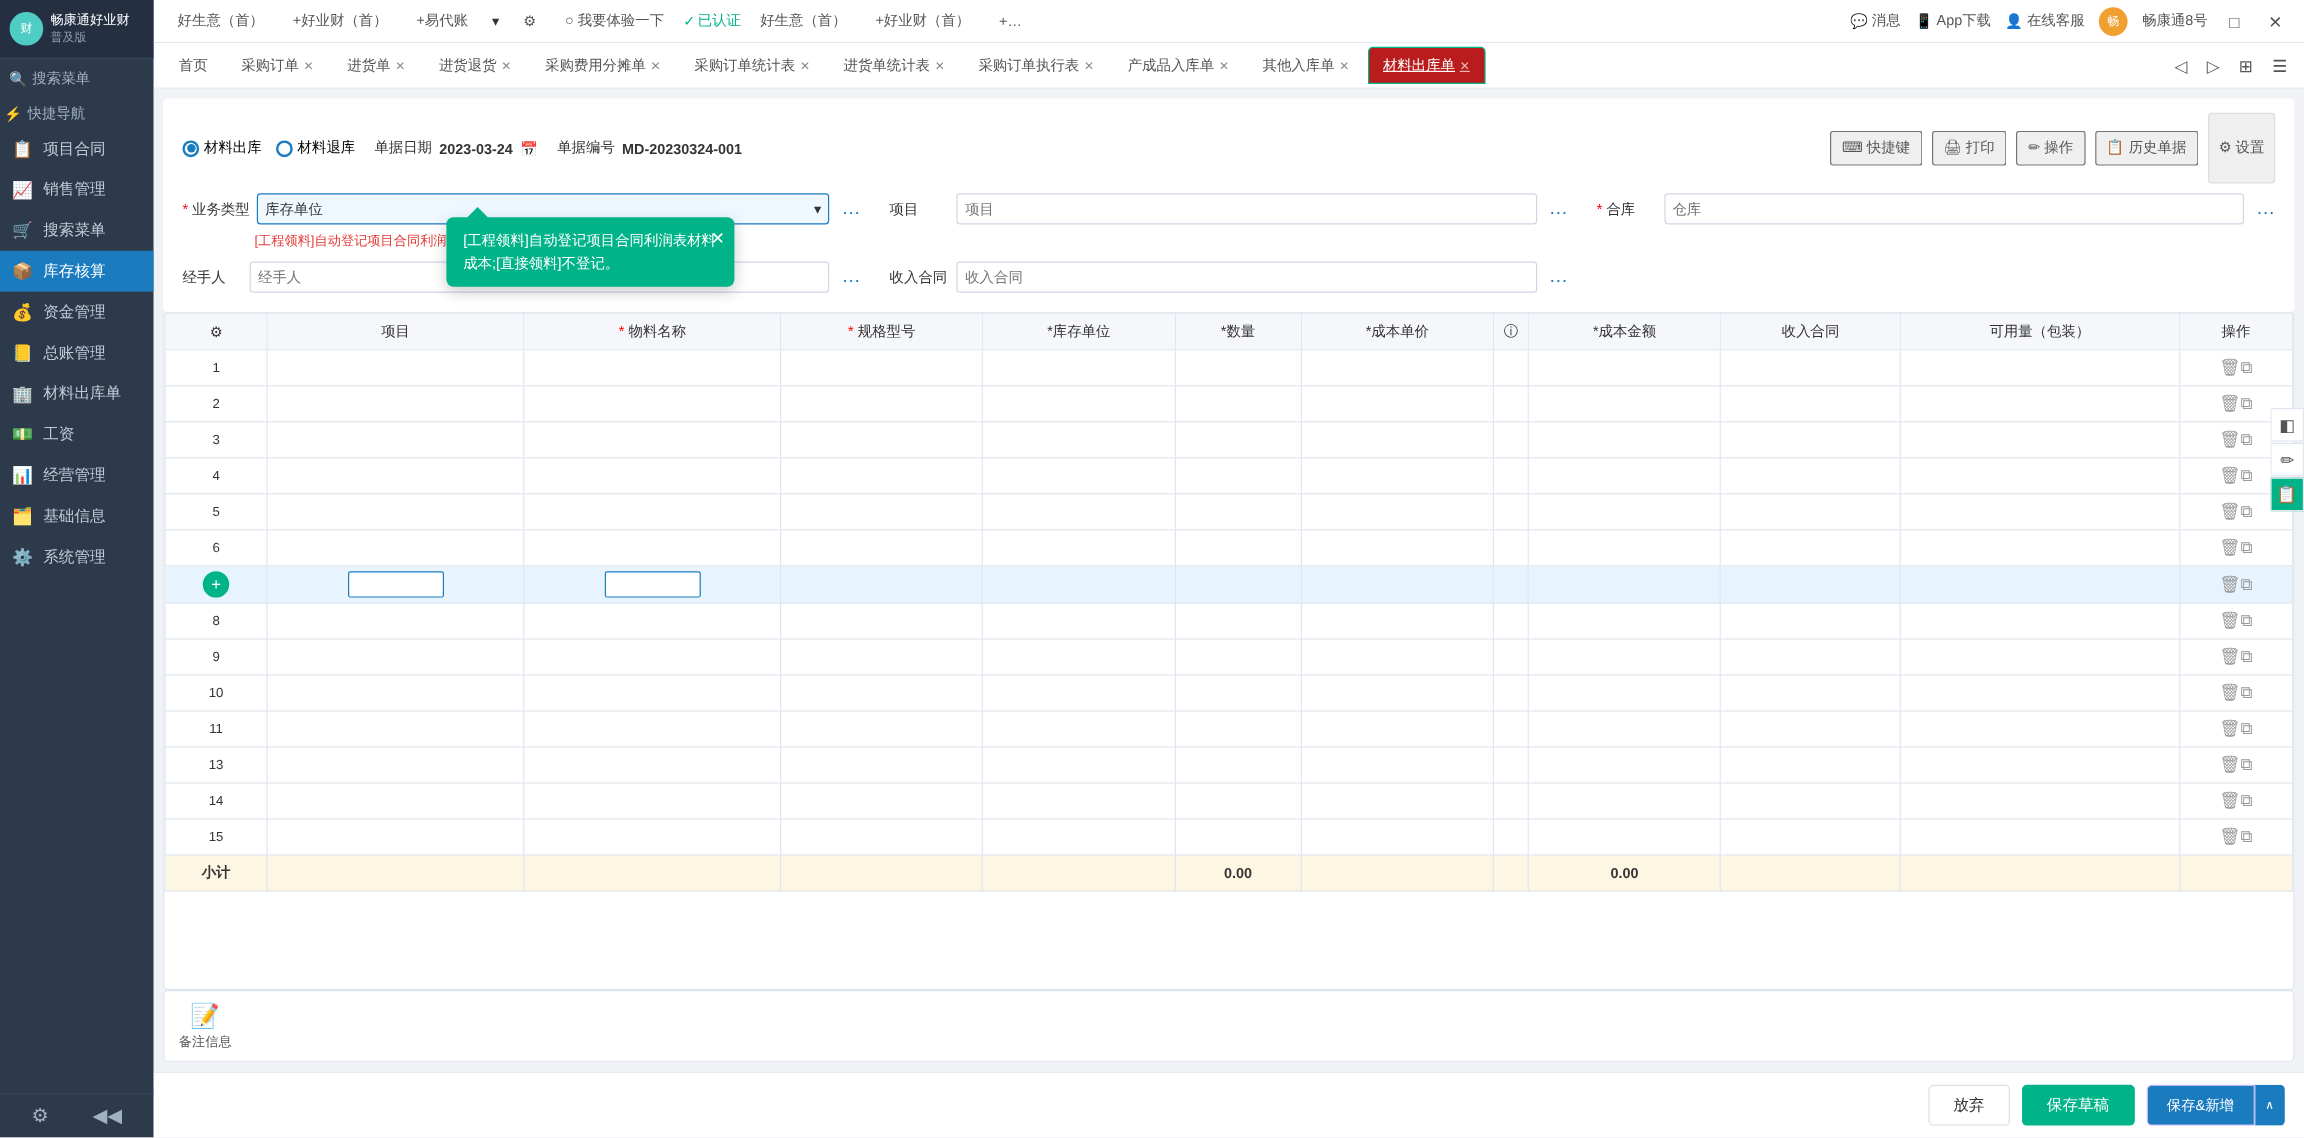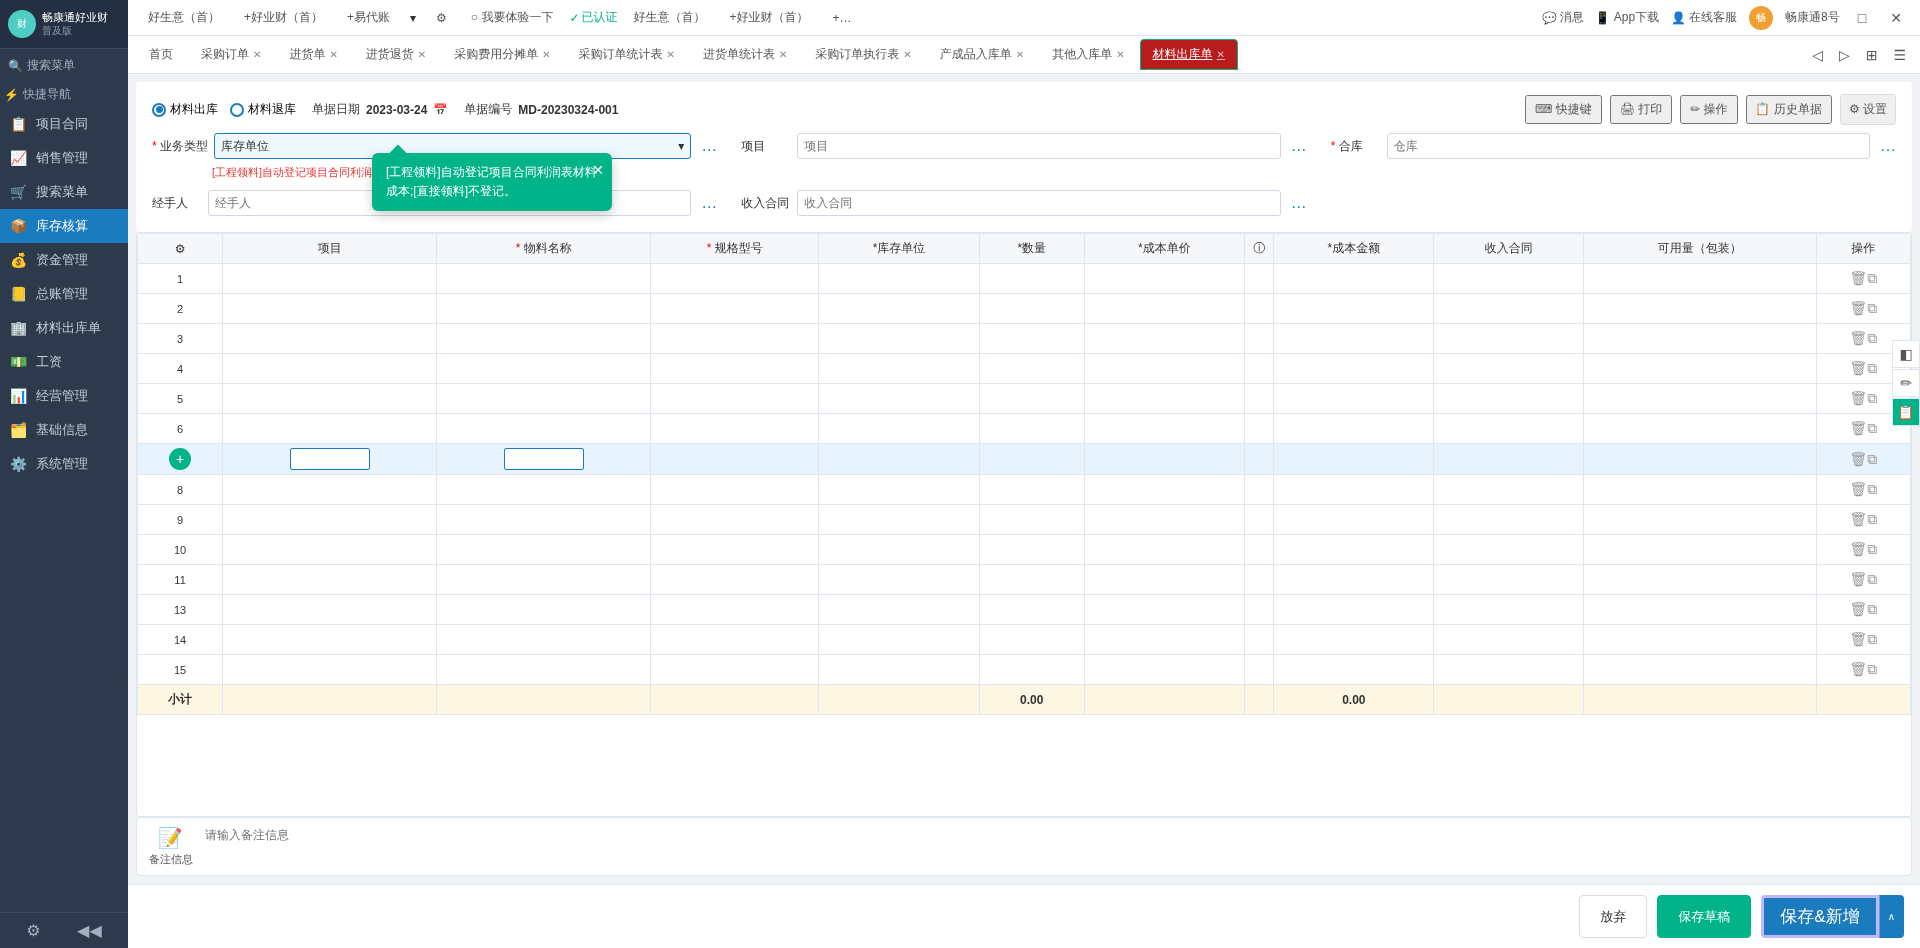--- a/index.html
+++ b/index.html
@@ -49,21 +49,21 @@
     .radio-group { display: flex; align-items: center; gap: 12px; }
     .radio-btn { display: flex; align-items: center; gap: 4px; cursor: pointer; }
     .radio-circle { width: 14px; height: 14px; border-radius: 50%; border: 2px solid #1a7bbf; display: flex; align-items: center; justify-content: center; }
     .radio-circle.checked::after { content: ''; width: 7px; height: 7px; border-radius: 50%; background: #1a7bbf; display: block; }
     .form-field { display: flex; align-items: center; gap: 6px; }
     .form-label { color: #333; white-space: nowrap; }
     .form-value { color: #333; font-weight: bold; }
     .form-icon { color: #1a7bbf; cursor: pointer; }
     .toolbar-right { margin-left: auto; display: flex; align-items: center; gap: 8px; }
     .toolbar-btn { padding: 4px 8px; cursor: pointer; color: #555; font-size: 12px; display: flex; align-items: center; gap: 3px; }
-    .settings-btn { padding: 6px 8px; cursor: pointer; color: #555; font-size: 12px; display: flex; align-items: center; gap: 3px; border: 1px solid #ddd; border-radius: 3px; }
+    .settings-btn { padding: 20px 8px; cursor: pointer; color: #555; font-size: 12px; display: flex; align-items: center; gap: 3px; border: 1px solid #ddd; border-radius: 3px; }
 
     
     .form-fields { display: grid; grid-template-columns: 1fr 1fr 1fr; gap: 8px 24px; margin-bottom: 4px; }
     .field-group { display: flex; align-items: center; gap: 6px; }
     .field-label { color: #333; white-space: nowrap; font-size: 12px; min-width: 50px; }
     .field-label.req::before { content: '* '; color: red; }
     .field-input { flex: 1; height: 26px; border: 1px solid #d0d7e3; border-radius: 3px; padding: 0 6px; font-size: 12px; color: #333; }
     .field-select { flex: 1; height: 26px; border: 1px solid #d0d7e3; border-radius: 3px; padding: 0 6px; font-size: 12px; color: #333; display: flex; align-items: center; justify-content: space-between; cursor: pointer; }
     .field-dots { color: #1a7bbf; font-size: 16px; cursor: pointer; margin-left: 4px; }
 
@@ -90,21 +90,21 @@
     .notes-area { margin: 0 8px 8px 8px; background: #fff; border: 1px solid #e0e6ef; border-radius: 4px; padding: 8px 12px; display: flex; align-items: flex-start; gap: 10px; }
     .notes-icon { color: #00b388; font-size: 20px; display: flex; flex-direction: column; align-items: center; gap: 2px; }
     .notes-label { font-size: 11px; color: #555; }
     .notes-input { flex: 1; border: none; outline: none; font-size: 12px; color: #999; padding: 2px; }
 
     
     .footer { background: #fff; border-top: 1px solid #e0e6ef; padding: 10px 16px; display: flex; justify-content: flex-end; gap: 10px; flex-shrink: 0; }
     .btn { padding: 7px 20px; border-radius: 4px; cursor: pointer; font-size: 13px; border: 1px solid #ddd; background: #fff; color: #333; }
     .btn-primary { background: #00b388; color: #fff; border-color: #00b388; }
     .btn-split { display: flex; align-items: stretch; }
-    .btn-split-main { background: #1a7bbf; color: #fff; border: 3px solid #c4b5fd; border-radius: 4px 0 0 4px; padding: 7px 16px; cursor: pointer; font-size: 17px; }
+    .btn-split-main { background: #1a7bbf; color: #fff; border: 1px solid #c4b5fd; border-radius: 4px 0 0 4px; padding: 7px 16px; cursor: pointer; font-size: 12px; }
     .btn-split-arrow { background: #1a7bbf; color: #fff; border: 1px solid #1a7bbf; border-left: 1px solid rgba(255,255,255,0.3); border-radius: 0 4px 4px 0; padding: 7px 8px; cursor: pointer; font-size: 10px; }
     .right-action-btn { width: 28px; height: 28px; background: #fff; border: 1px solid #e0e6ef; display: flex; align-items: center; justify-content: center; cursor: pointer; color: #555; font-size: 14px; }
   </style>
 </head>
 <body>
 
 <div class="sidebar">
   <div class="sidebar-logo">
     <div class="sidebar-logo-icon">财</div>
     <div>
@@ -574,21 +574,20 @@
           </tr>
         </tbody>
       </table>
     </div>
 
     <div class="notes-area">
       <div class="notes-icon">
         <span>📝</span>
         <span class="notes-label">备注信息</span>
       </div>
-      <input class="notes-input" placeholder="请输入备注信息" style="">
     </div>
 
     <div class="footer">
       <button class="btn">放弃</button>
       <button class="btn btn-primary">保存草稿</button>
       <div class="btn-split">
         <button class="btn-split-main">保存&amp;新增</button>
         <button class="btn-split-arrow">∧</button>
       </div>
     </div>

